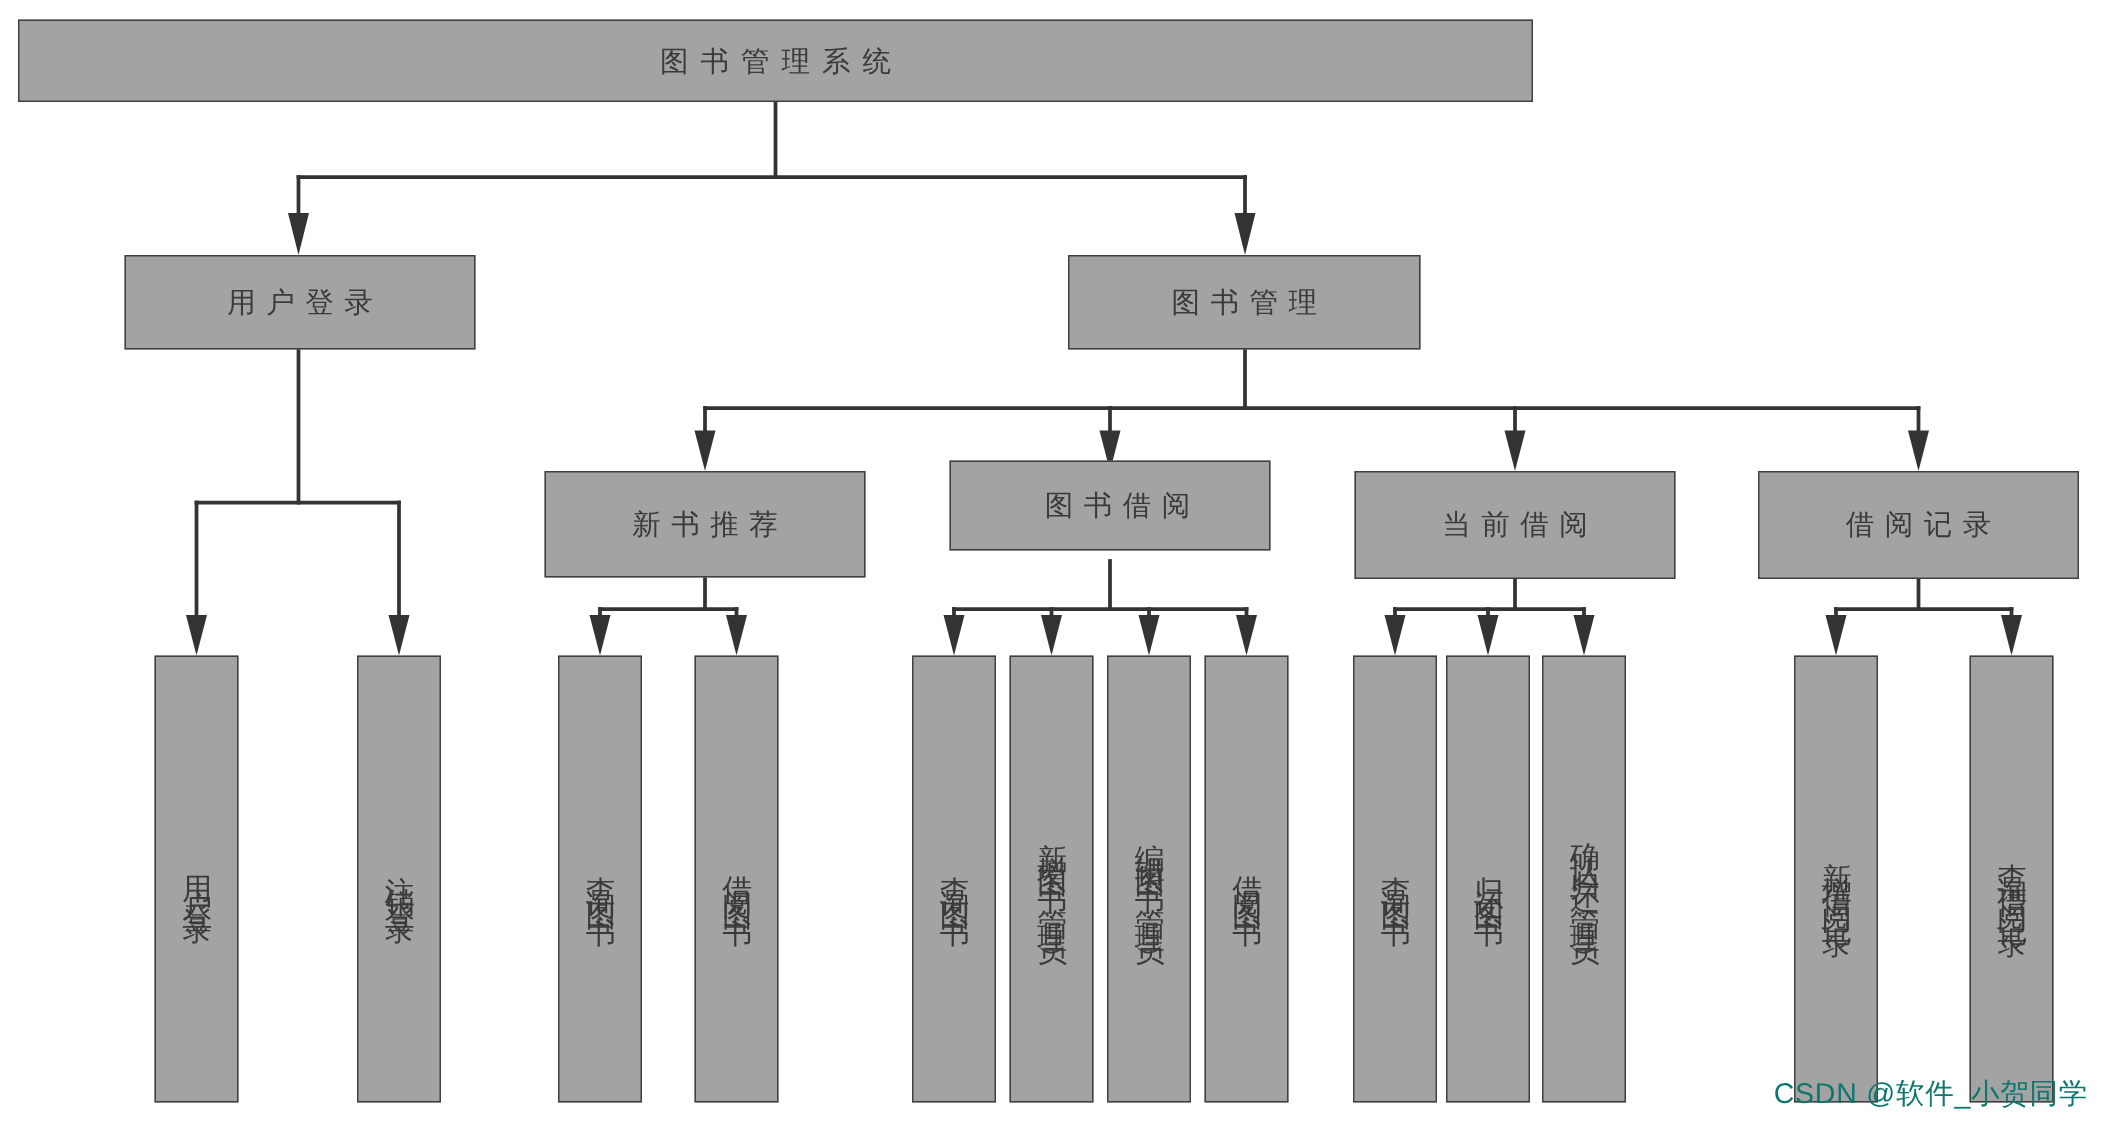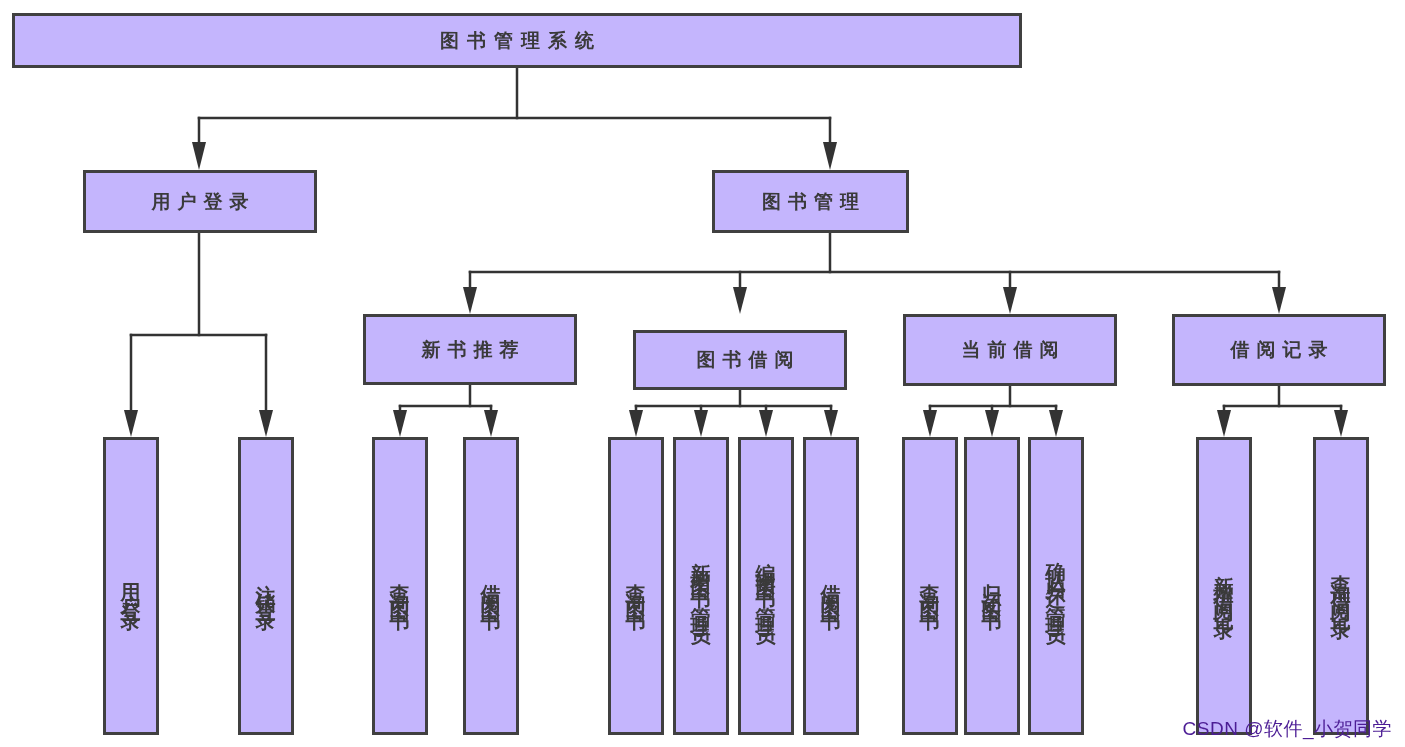--- a/index.html
+++ b/index.html
@@ -13,67 +13,66 @@
   }
   #connectors {
     position: absolute;
     left: 0; top: 0;
     width: 1405px; height: 747px;
     pointer-events: none;
   }
   .node {
     position: absolute;
     box-sizing: border-box;
-    border: 3px solid #404040;
-    background: #c4b5fd;
+    border: 1px solid #404040;
+    background: #a3a3a3;
     color: #3a3a3a;
     display: flex;
     align-items: center;
     justify-content: center;
     z-index: 2;
-    font-weight: bold;
   }
   .h-node span {
     font-size: 19px;
     letter-spacing: 7px;
     padding-left: 7px; 
     white-space: nowrap;
   }
   .root-node span { font-size: 19px; letter-spacing: 8px; padding-left: 8px; }
   .v-node span {
     writing-mode: vertical-rl;
     text-orientation: mixed;
     font-size: 20px;
     letter-spacing: 9px;
     line-height: 1.1;
     white-space: nowrap;
   }
   
   .n-root   { left: 12px;   top: 13px;  width: 1010px; height: 55px; }
   .n-l2a    { left: 83px;   top: 170px; width: 234px;  height: 63px; }
-  .n-l2b    { left: 712px;  top: 170px; width: 197px;  height: 63px; }
+  .n-l2b    { left: 712px;  top: 170px; width: 235px;  height: 63px; }
   .n-l3a    { left: 363px;  top: 314px; width: 214px;  height: 71px; }
-  .n-l3b    { left: 633px;  top: 330px; width: 214px;  height: 60px; padding-left: 10px; }
+  .n-l3b    { left: 633px;  top: 307px; width: 214px;  height: 60px; padding-left: 10px; }
   .n-l3c    { left: 903px;  top: 314px; width: 214px;  height: 72px; }
   .n-l3d    { left: 1172px; top: 314px; width: 214px;  height: 72px; }
   .leaf     { top: 437px; width: 56px; height: 298px; }
   .n-a1 { left: 103px; }  .n-a2 { left: 238px; }
   .n-b1 { left: 372px; }  .n-b2 { left: 463px; }
   .n-c1 { left: 608px; }  .n-c2 { left: 673px; }
   .n-c3 { left: 738px; }  .n-c4 { left: 803px; }
   .n-d1 { left: 902px; }  .n-d2 { left: 964px; }
   .n-d3 { left: 1028px; }
   .n-e1 { left: 1196px; } .n-e2 { left: 1313px; }
   #watermark {
     position: absolute;
     right: 13px;
     top: 716px;
     font-size: 19px;
     letter-spacing: 0.5px;
-    color: #4c1d95;
+    color: #0f766e;
     z-index: 3;
     white-space: nowrap;
   }
 </style>
 </head>
 <body>
 
 <div id="canvas">
 
   <svg id="connectors" viewBox="0 0 1405 747" xmlns="http://www.w3.org/2000/svg">

